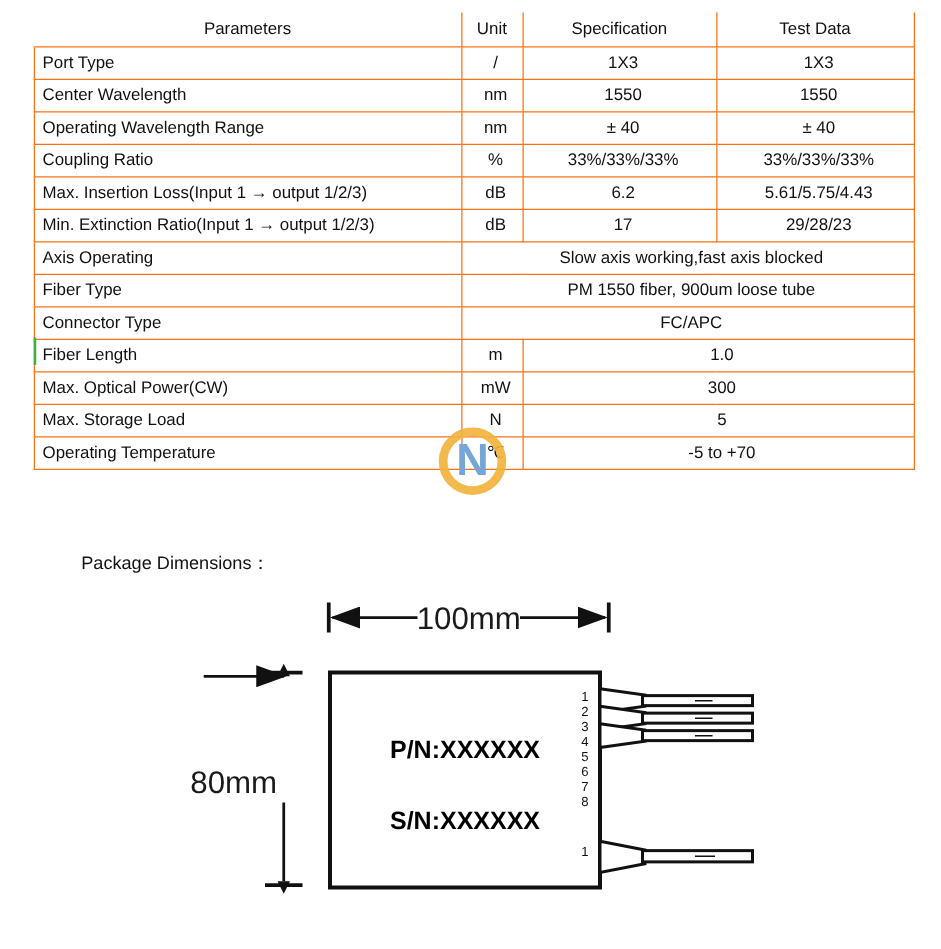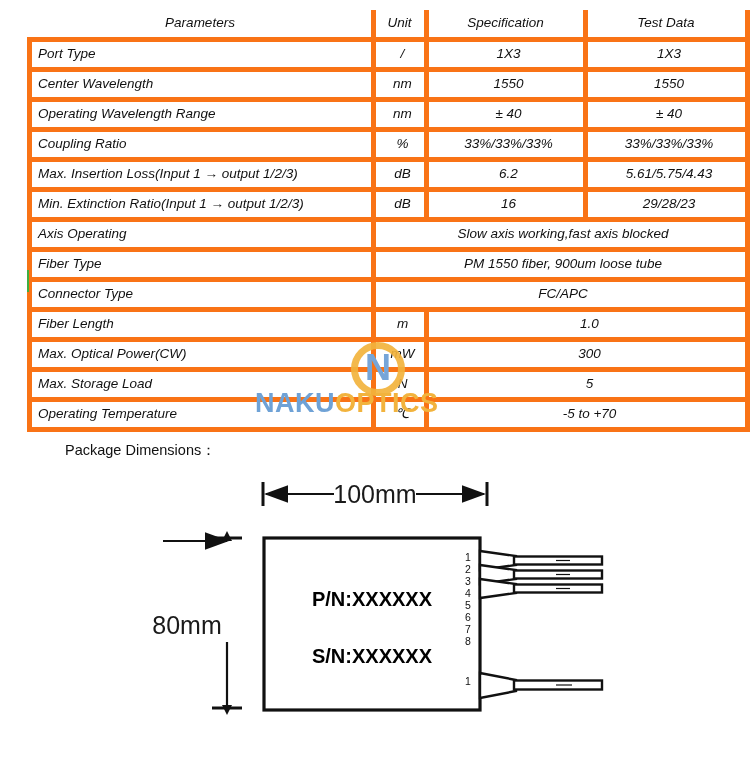--- a/index.html
+++ b/index.html
@@ -20,24 +20,23 @@
   #spec-table-wrap {
     position: absolute;
     left: 27px;
     top: 10px;
     width: 700px;
   }
   table.spec {
     border-collapse: collapse;
     width: 700px;
     table-layout: fixed;
-    font-style: italic;
   }
   table.spec td {
-    border: 5px solid #f97316;
+    border: 1px solid #f97316;
     height: 25px;
     padding: 0 0 0 6px;
     font-size: 13.5px;
     line-height: 1.05;
     vertical-align: middle;
     white-space: nowrap;
     background: #ffffff;
   }
   table.spec tr.header-row td {
     border-top: none;
@@ -186,21 +185,21 @@
       </tr>
       <tr>
         <td class="c-param">Max. Insertion Loss(Input 1 → output 1/2/3)</td>
         <td class="c-unit">dB</td>
         <td class="c-spec">6.2</td>
         <td class="c-test">5.61/5.75/4.43</td>
       </tr>
       <tr>
         <td class="c-param">Min. Extinction Ratio(Input 1 → output 1/2/3)</td>
         <td class="c-unit">dB</td>
-        <td class="c-spec">16</td>
+        <td class="c-spec">17</td>
         <td class="c-test">29/28/23</td>
       </tr>
 
       <tr>
         <td class="c-param">Axis Operating</td>
         <td class="c-merged" colspan="3">Slow axis working,fast axis blocked</td>
       </tr>
       <tr>
         <td class="c-param">Fiber Type</td>
         <td class="c-merged" colspan="3">PM 1550 fiber, 900um loose tube</td>
@@ -230,21 +229,20 @@
         <td class="c-unit">℃</td>
         <td class="c-merged" colspan="2">-5 to +70</td>
       </tr>
     </tbody>
   </table>
 </div>
 
 <div id="watermark">
   <div class="ring"></div>
   <div class="ring-n">N</div>
-  <div class="wm-text"><span class="wm-naku">NAKU</span><span class="wm-optics">OPTICS</span></div>
 </div>
 
 <div id="pkg-caption">Package Dimensions：</div>
 
 <div id="diagram">
 <svg width="753" height="299" viewBox="0 0 753 299" xmlns="http://www.w3.org/2000/svg">
   <defs>
     <marker id="arrR" markerWidth="11" markerHeight="8" refX="10" refY="4" orient="auto">
       <path d="M0,0 L11,4 L0,8 z" fill="#111"></path>
     </marker>

